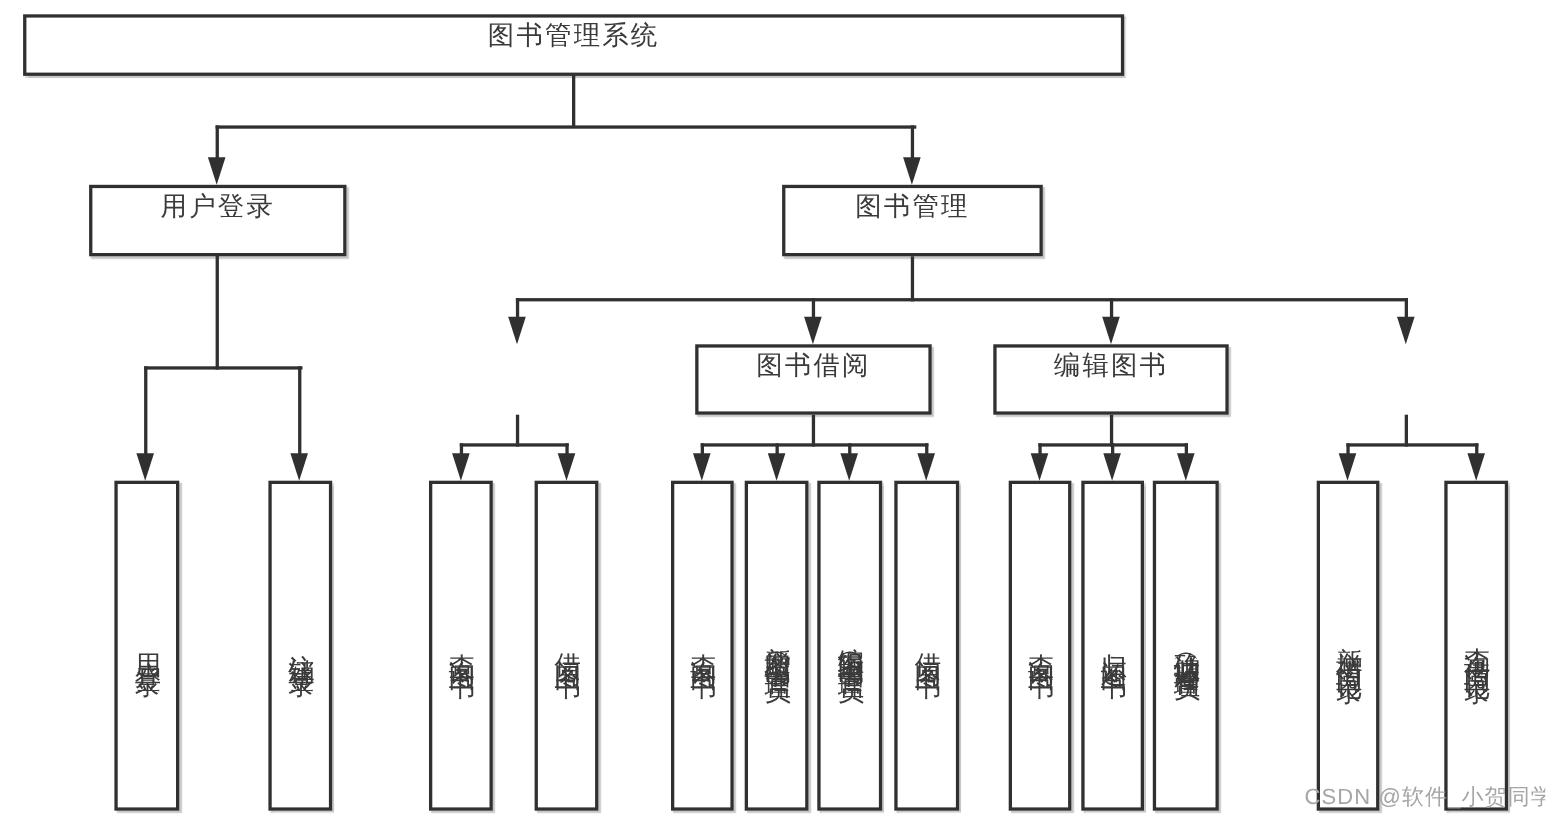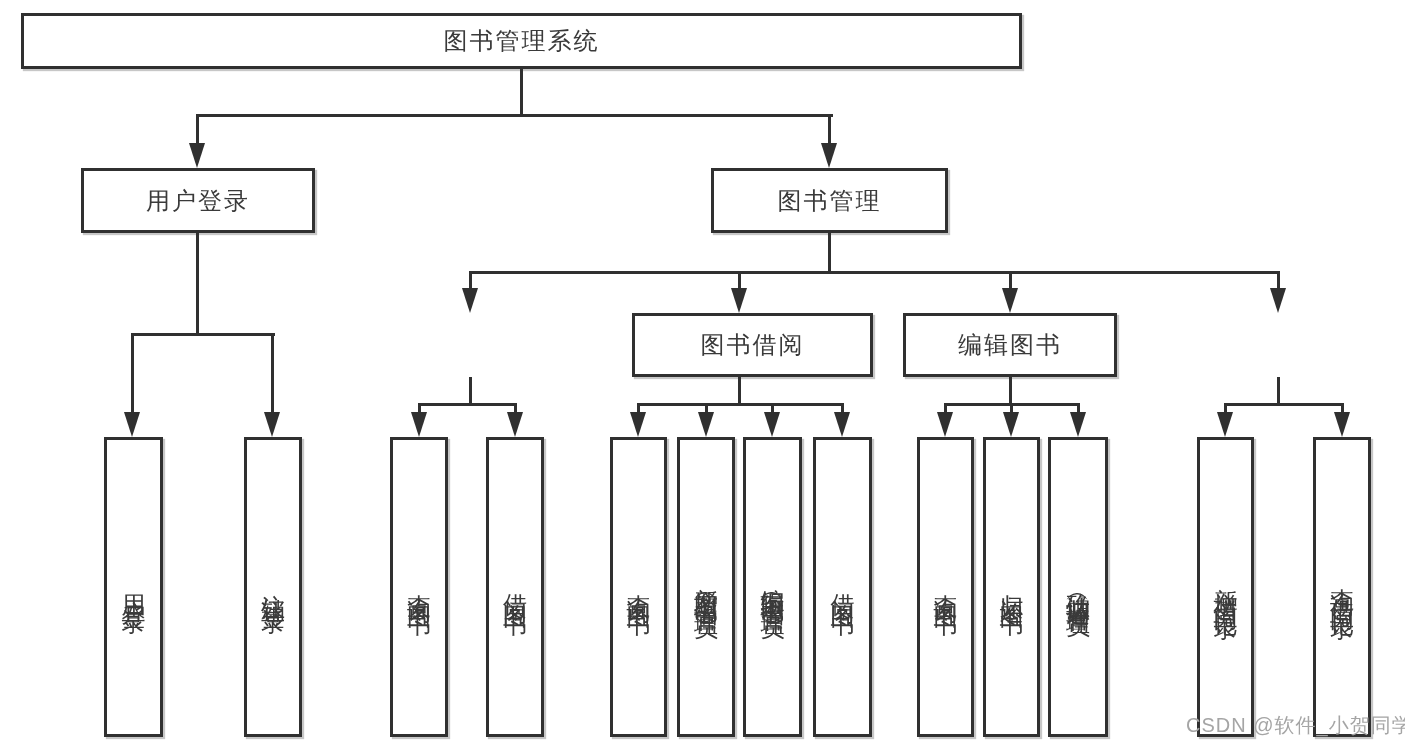--- a/index.html
+++ b/index.html
@@ -7,21 +7,21 @@
     --background:#ffffff; --watermark:#a5a5a5;
   }
   html,body{margin:0;padding:0;background:var(--background);}
   #canvas{
     position:relative;width:1405px;height:747px;background:var(--background);
     font-family:"Liberation Sans","DejaVu Sans",sans-serif;color:var(--text);
     overflow:hidden;
   }
   .hbox{
     position:absolute;background:#fff;border:3px solid var(--box-border);
-    box-sizing:border-box;display:flex;align-items:center;justify-content:center;
+    box-sizing:border-box;display:flex;justify-content:center;
     font-size:24px;letter-spacing:2px;color:var(--text);
     box-shadow:2px 2px 1px rgba(0,0,0,0.22);
   }
   .vbox{
     position:absolute;background:#fff;border:3px solid var(--box-border);
     box-sizing:border-box;display:flex;align-items:center;justify-content:center;
     writing-mode:vertical-rl;text-orientation:mixed;
     font-size:24px;letter-spacing:6px;color:var(--text);
     box-shadow:2px 2px 1px rgba(0,0,0,0.22);
   }
@@ -45,21 +45,21 @@
     <span>图书管理系统</span>
   </div>
 
   <div class="hbox" style="left:81px;top:168px;width:234px;height:65px;">
     <span>用户登录</span>
   </div>
   <div class="hbox" style="left:711px;top:168px;width:237px;height:65px;">
     <span>图书管理</span>
   </div>
 
-  <div class="hbox" style="left:632px;top:313px;width:241px;height:64px;">
+  <div class="hbox" style="left:632px;top:313px;width:215px;height:64px;">
     <span>图书借阅</span>
   </div>
   <div class="hbox" style="left:903px;top:313px;width:214px;height:64px;">
     <span>编辑图书</span>
   </div>
 
   <div class="vbox" style="left:104px;top:437px;width:59px;height:300px;">
     <span>用户登录</span>
   </div>
   <div class="vbox" style="left:244px;top:437px;width:58px;height:300px;">

